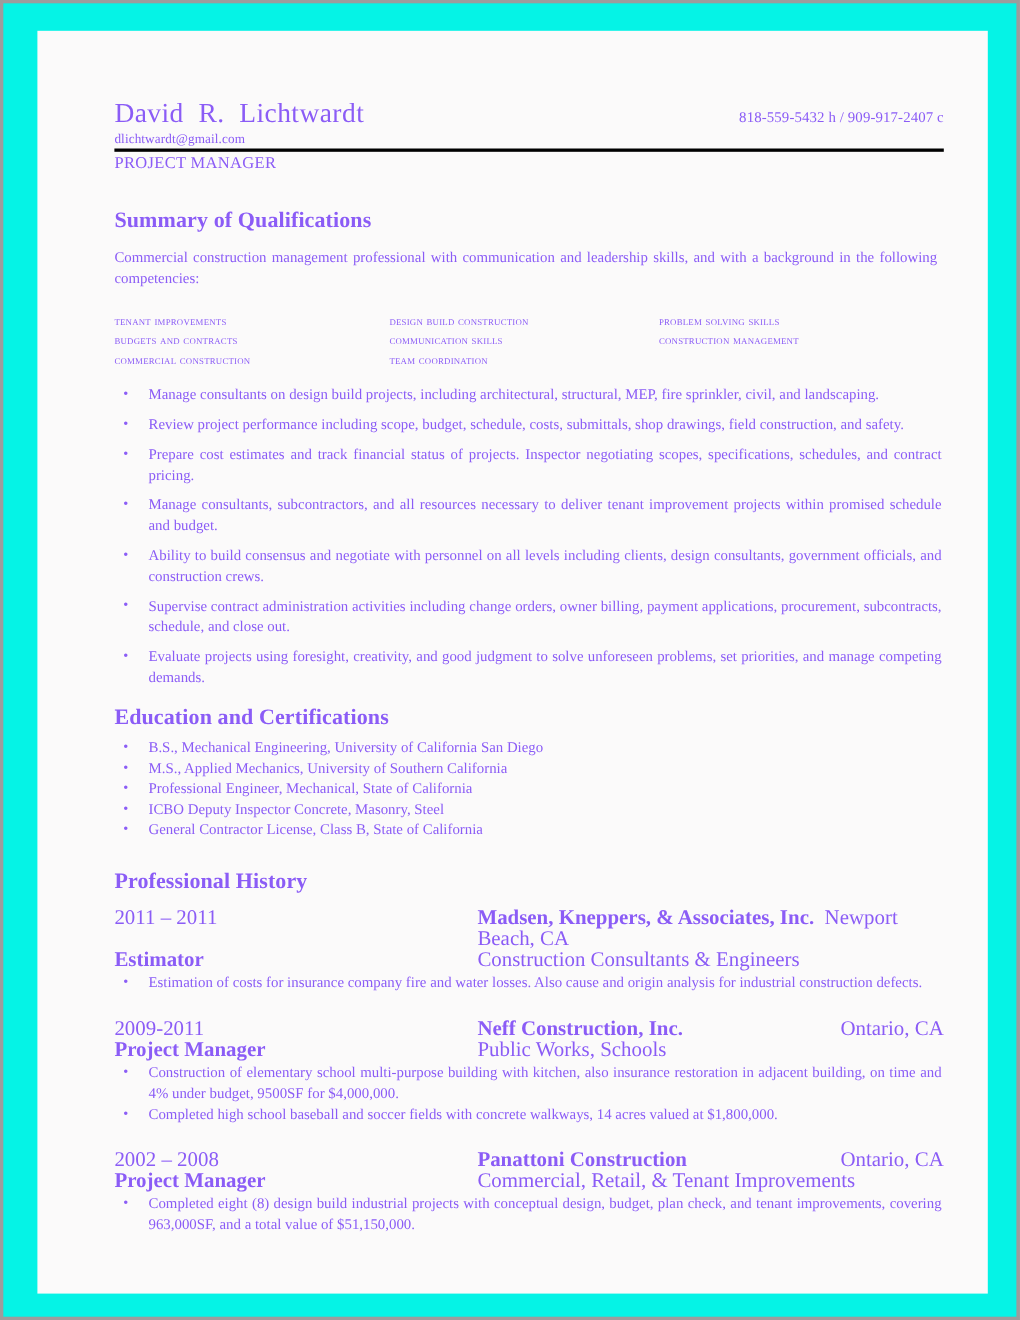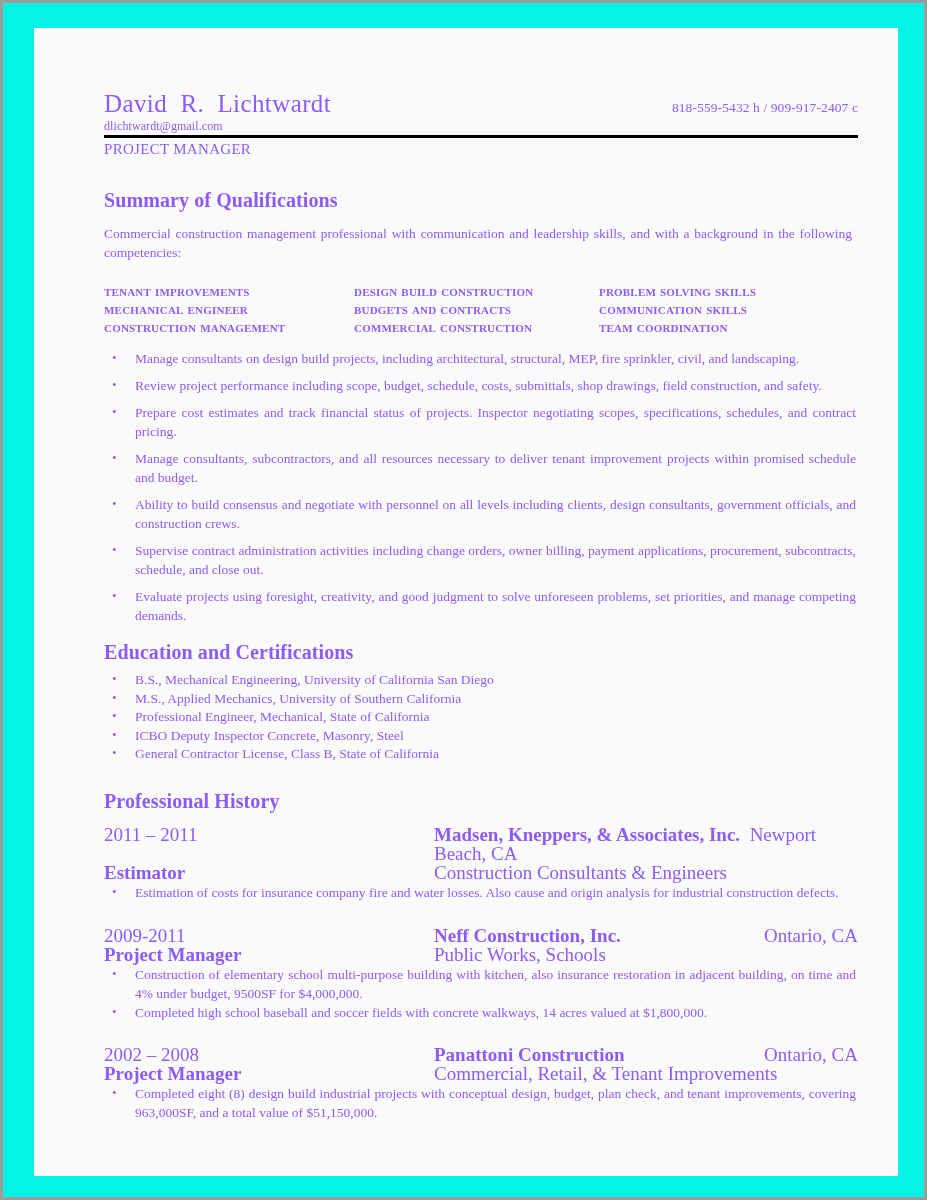--- a/index.html
+++ b/index.html
@@ -100,22 +100,22 @@
   }
 
   
   .comp-grid {
     margin-top: 20px;
     display: grid;
     grid-template-columns: 250px 245px auto;
     row-gap: 0px;
   }
   .comp-cell {
-    font-size: 15px;
-    font-weight: bold;
+    font-size: 12px;
+    font-weight: normal;
     font-variant: small-caps;
     text-transform: lowercase;
     letter-spacing: .2px;
     line-height: 18px;
     white-space: nowrap;
   }
   .comp-cell::first-letter { font-size: 1em; }
 
   
   ul.b {
@@ -186,21 +186,20 @@
         <div class="rule"></div>
         <div class="cand-title">PROJECT MANAGER</div>
 
         <div class="sec-title sec-1">Summary of Qualifications</div>
         <div class="summary-para">Commercial construction management professional with communication and leadership skills, and with a background in the following competencies:</div>
 
         <div class="comp-grid">
           <div class="comp-cell">Tenant Improvements</div>
           <div class="comp-cell">Design Build Construction</div>
           <div class="comp-cell">Problem Solving Skills</div>
-          <div class="comp-cell">Mechanical Engineer</div>
           <div class="comp-cell">Budgets and Contracts</div>
           <div class="comp-cell">Communication Skills</div>
           <div class="comp-cell">Construction Management</div>
           <div class="comp-cell">Commercial Construction</div>
           <div class="comp-cell">Team Coordination</div>
         </div>
 
         <ul class="b spaced">
           <li>Manage consultants on design build projects, including architectural, structural, MEP, fire sprinkler, civil, and landscaping.</li>
           <li>Review project performance including scope, budget, schedule, costs, submittals, shop drawings, field construction, and safety.</li>

